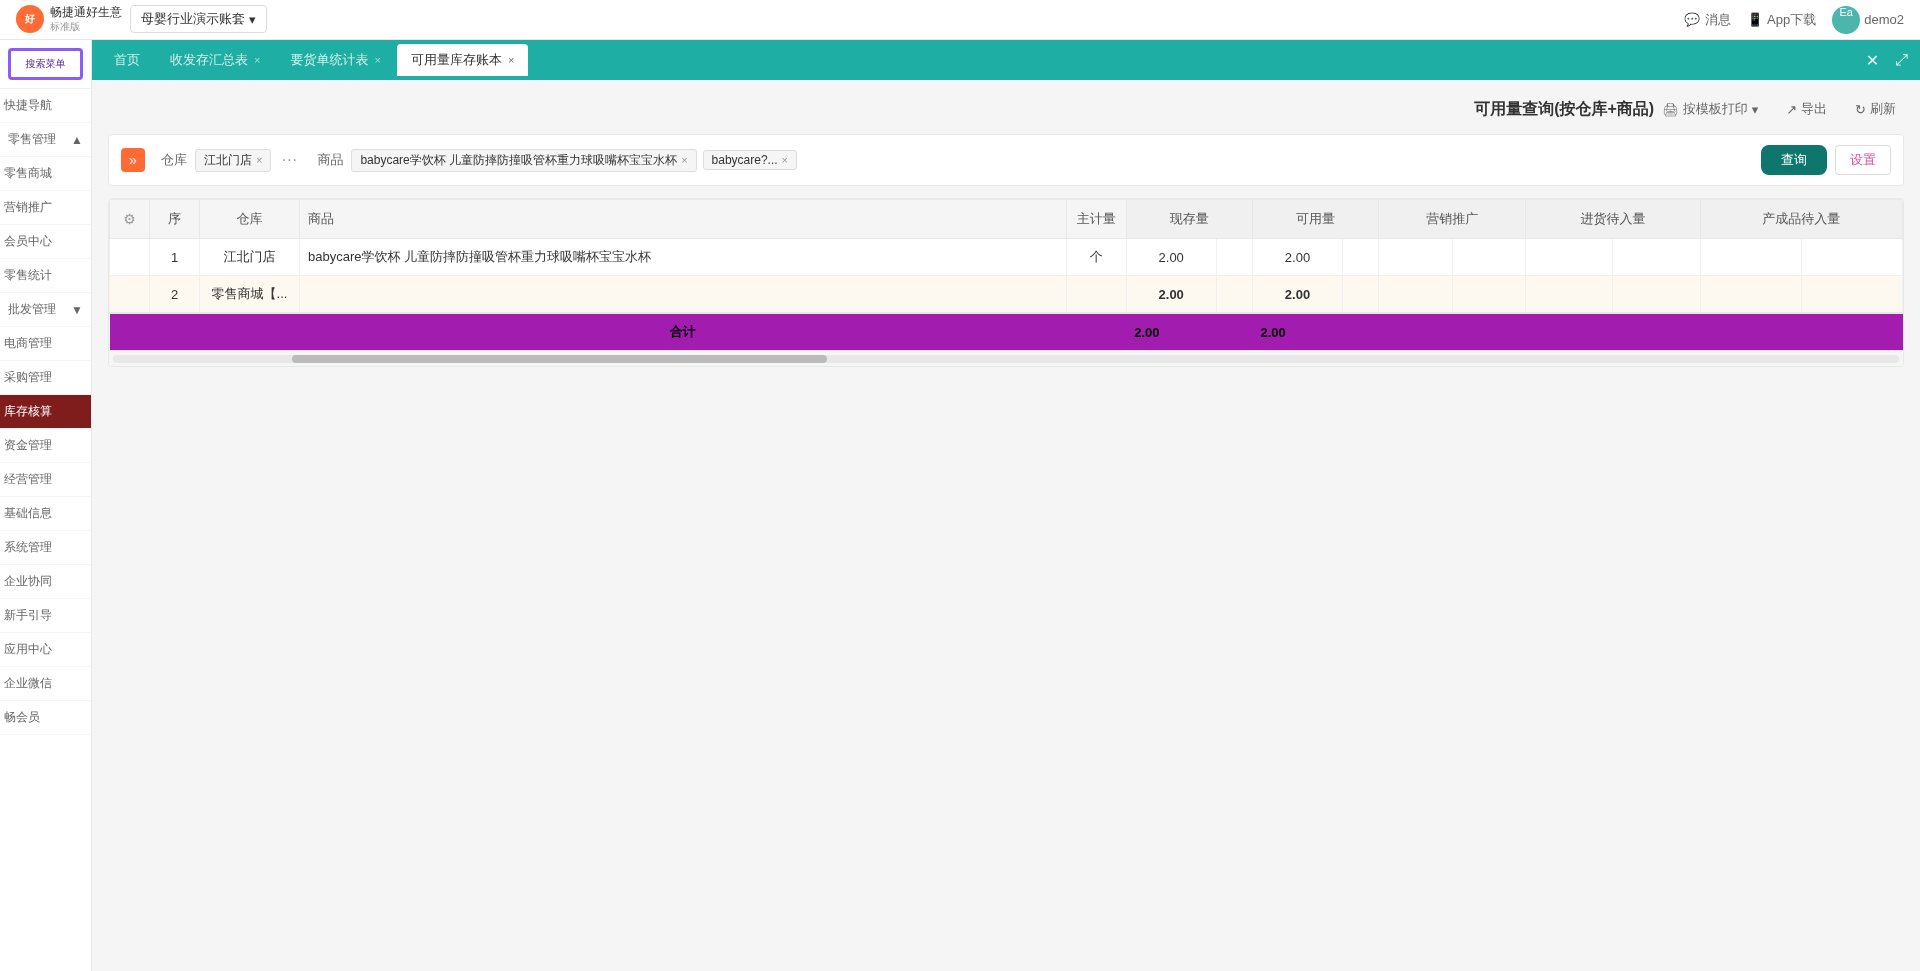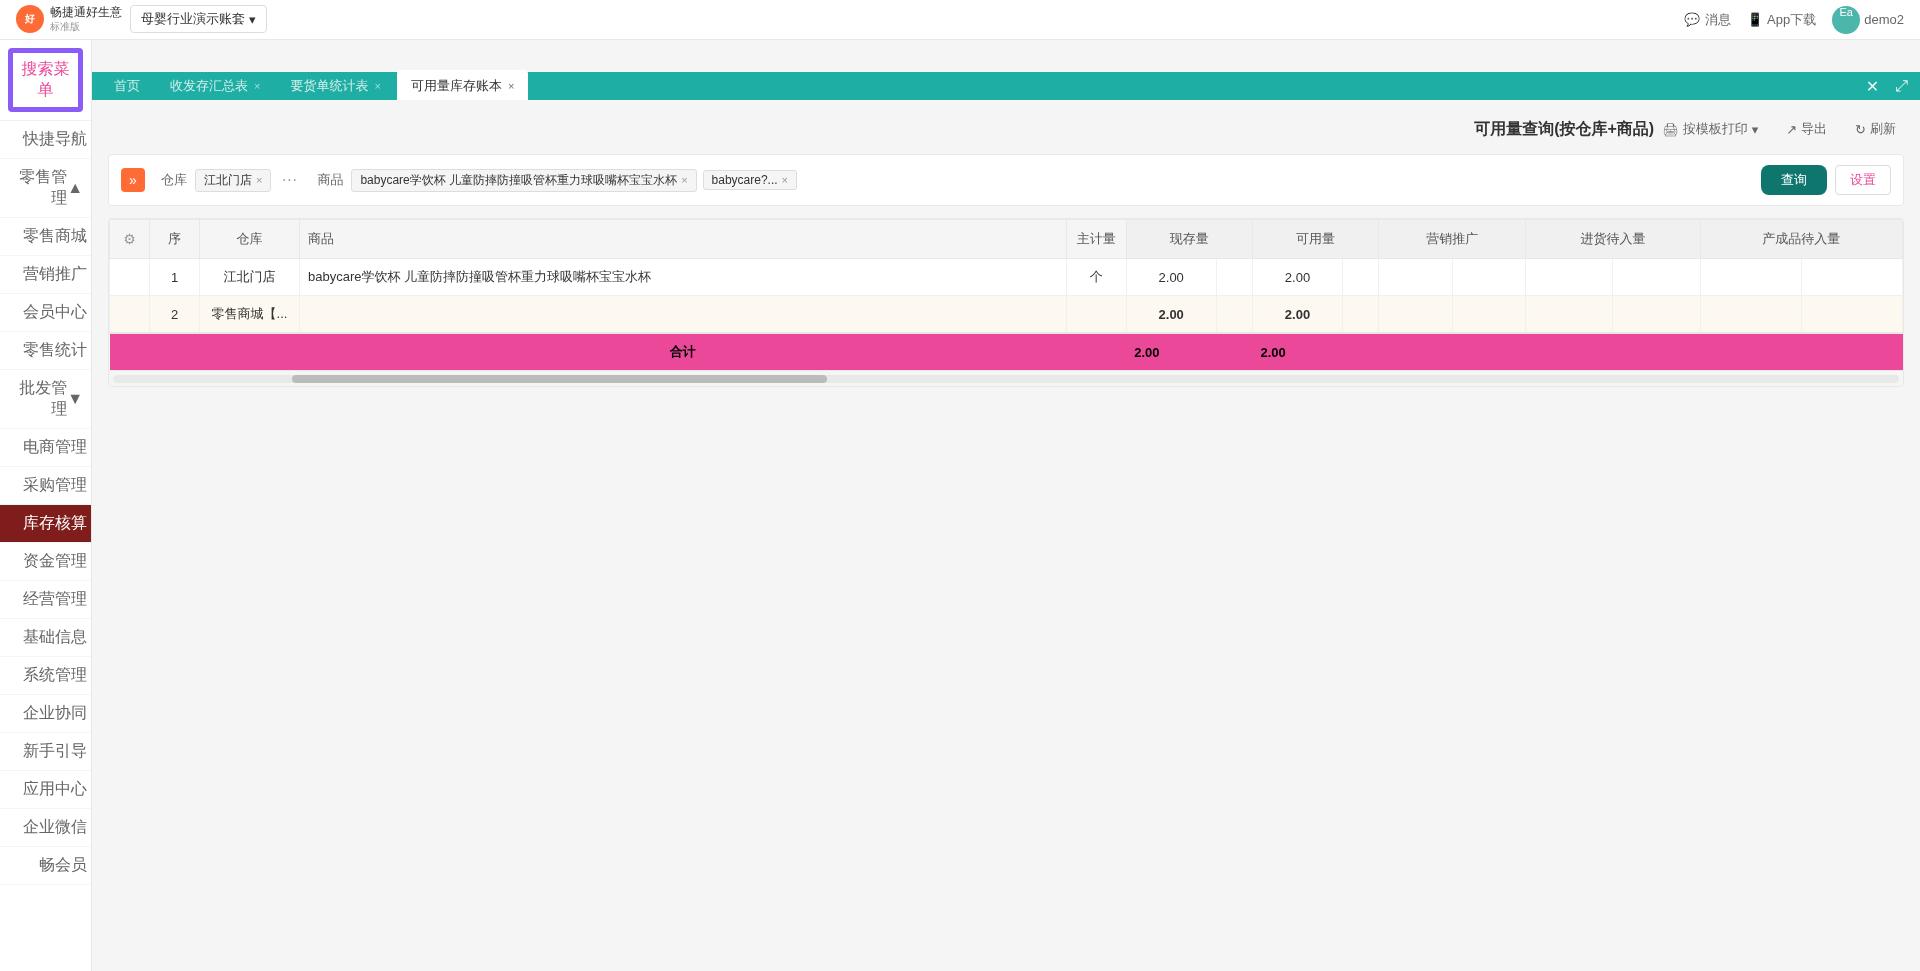--- a/index.html
+++ b/index.html
@@ -101,32 +101,32 @@
       overflow-y: auto;
     }
     .sidebar-search {
       padding: 8px;
       border-bottom: 1px solid #f0f0f0;
     }
     .sidebar-search-btn {
       width: 100%;
       padding: 6px 4px;
       background: #fff;
-      border: 5px solid #8b5cf6;
-      border-radius: 4px;
-      cursor: pointer;
-      font-size: 16px;
-      color: #ec4899;
+      border: 3px solid #8b5cf6;
+      border-radius: 4px;
+      cursor: pointer;
+      font-size: 10px;
+      color: #4c1d95;
       text-align: center;
     }
     .sidebar-nav-item {
       padding: 8px 4px;
-      text-align: right;
-      cursor: pointer;
-      font-size: 16px;
+      text-align: left;
+      cursor: pointer;
+      font-size: 12px;
       color: #666;
       border-bottom: 1px solid #f5f5f5;
     }
     .sidebar-nav-item.active { background: #7f1d1d; color: #fff; }
     .sidebar-nav-item.has-arrow {
       display: flex;
       align-items: center;
       justify-content: space-between;
       padding: 8px 8px;
     }
@@ -134,28 +134,27 @@
     
     .content-area {
       flex: 1;
       display: flex;
       flex-direction: column;
       overflow: hidden;
     }
 
     
     .tab-bar {
-      height: 28px;
+      height: 40px;
       background: #1eaea3;
       display: flex;
       align-items: center;
       padding: 0 8px;
       gap: 2px;
       flex-shrink: 0;
-      margin-top: 32px;
     }
     .tab-item {
       height: 32px;
       padding: 0 14px;
       display: flex;
       align-items: center;
       gap: 6px;
       cursor: pointer;
       border-radius: 4px 4px 0 0;
       font-size: 13px;
@@ -349,21 +348,21 @@
     .settings-icon-cell {
       width: 40px;
     }
     .gear-icon {
       color: #999;
       font-size: 14px;
       cursor: pointer;
     }
     
     .table-footer {
-      background: #ec4899;
+      background: #a21caf;
       border-top: 2px solid #e8e8e8;
     }
     .table-footer td {
       padding: 9px 8px;
       font-weight: bold;
       border-top: 1px solid #e8e8e8;
     }
     
     .scroll-bar-container {
       height: 16px;

